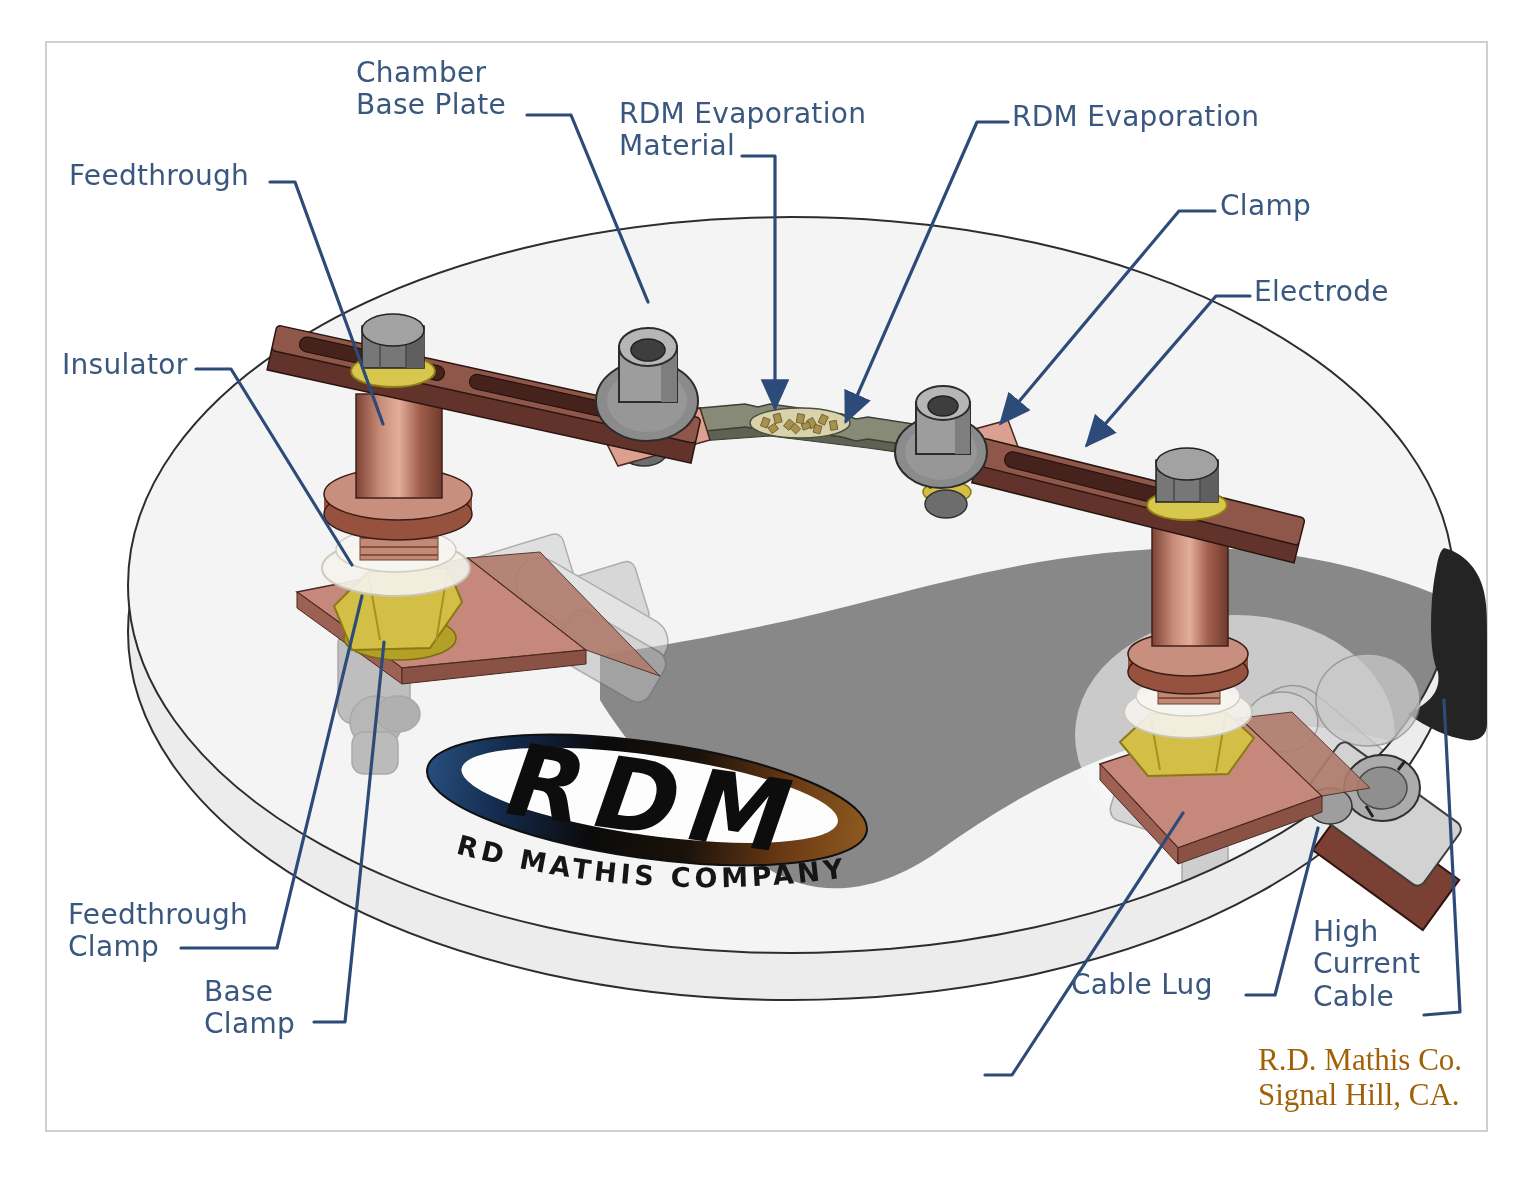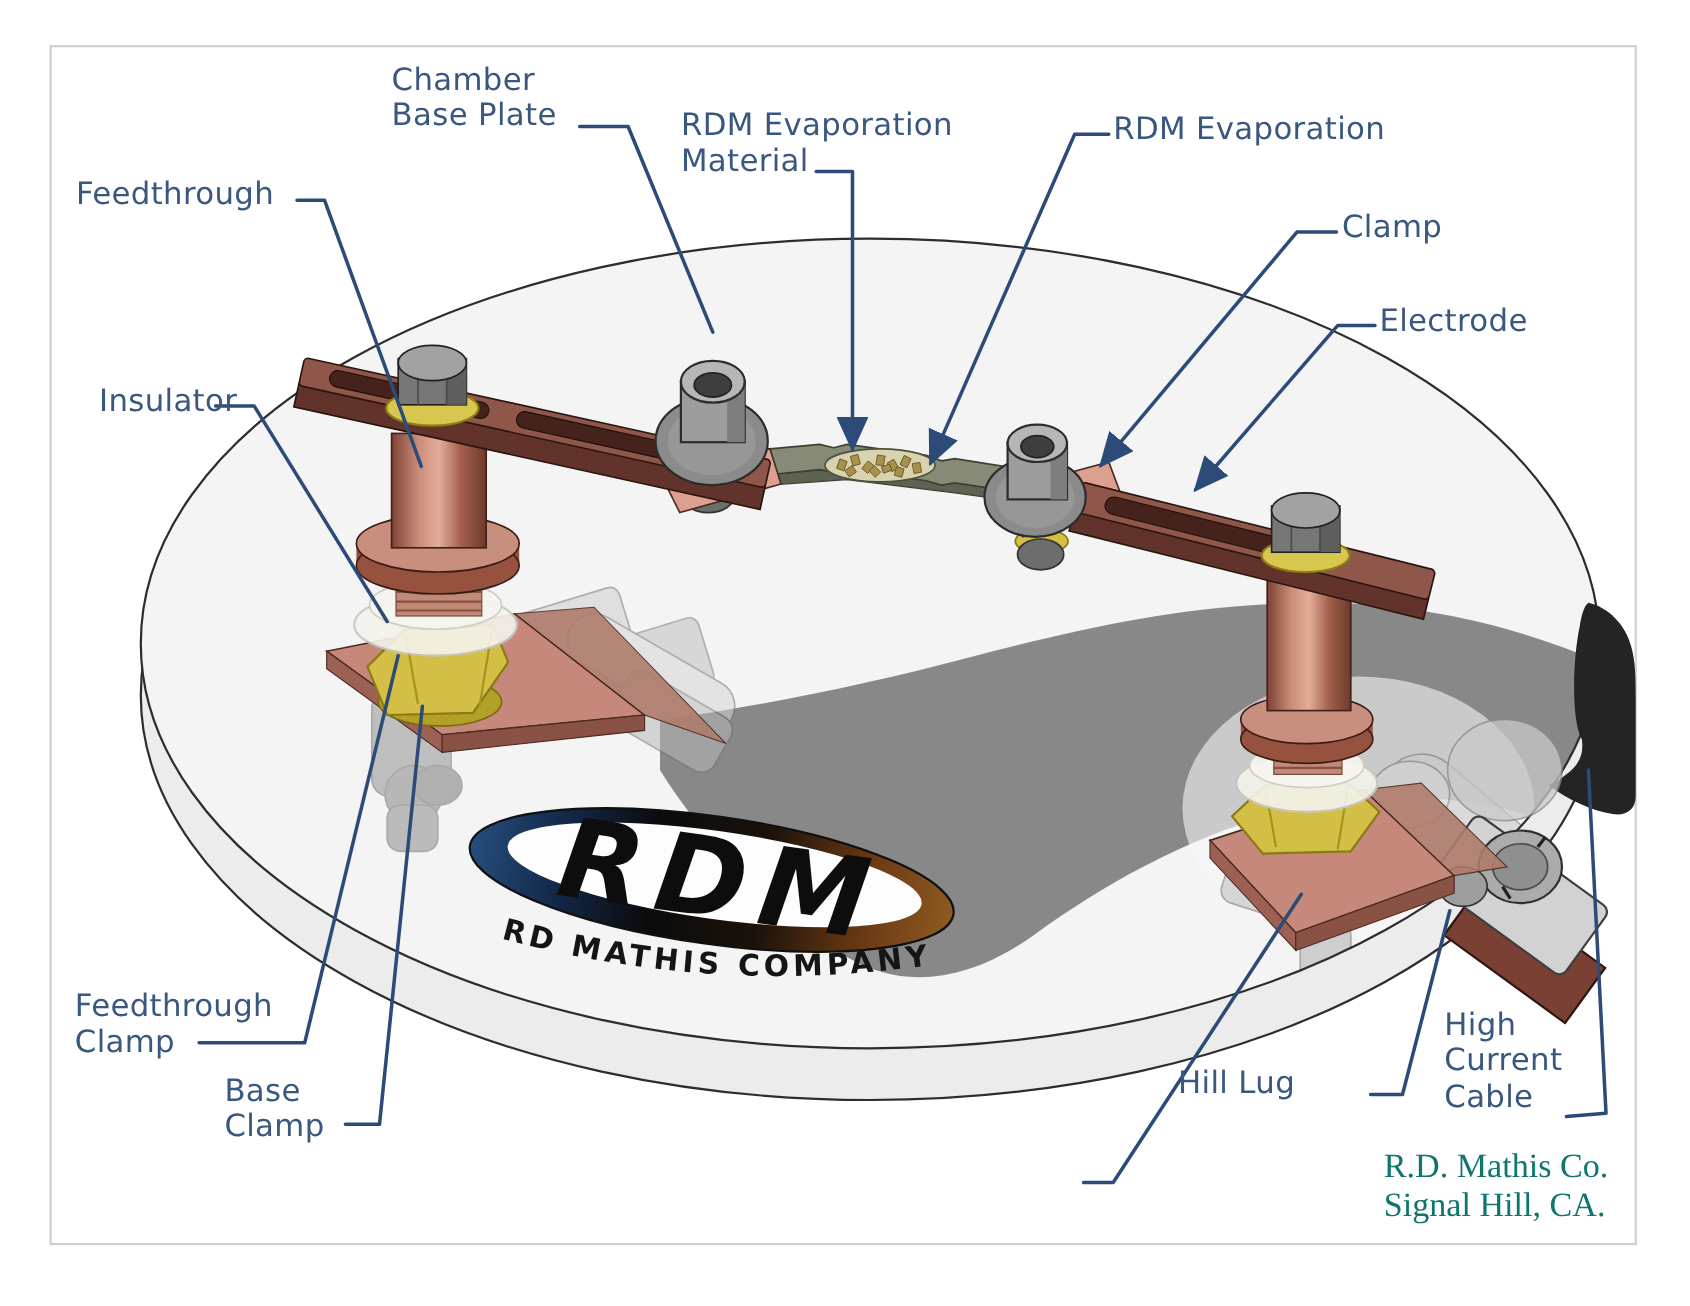--- a/index.html
+++ b/index.html
@@ -1,21 +1,21 @@
 <!DOCTYPE html>
 <html><head>
 <meta charset="utf-8">
 <style>
   html,body{margin:0;padding:0;background:#ffffff;}
   #stage{position:relative;width:1536px;height:1187px;background:#ffffff;overflow:hidden;
          font-family:"DejaVu Sans","Liberation Sans",sans-serif;}
   #scene{position:absolute;left:0;top:0;}
   .callout{position:absolute;color:#3a587f;font-size:28px;line-height:1.16;white-space:nowrap;
            letter-spacing:0.3px;pointer-events:none;}
-  .credit{position:absolute;color:#0f766e;font-family:"Liberation Serif","DejaVu Serif",serif;
+  .credit{position:absolute;color:#a16207;font-family:"Liberation Serif","DejaVu Serif",serif;
           font-size:31px;line-height:1.12;white-space:nowrap;pointer-events:none;}
   .leader{fill:none;stroke:#2d4b78;stroke-width:3.2;stroke-linejoin:round;stroke-linecap:round;}
 </style>
 </head>
 <body>
 
 <div id="stage">
 <svg id="scene" width="1536" height="1187" viewBox="0 0 1536 1187" xmlns="http://www.w3.org/2000/svg">
   <defs>
     <clipPath id="plateClip">
@@ -250,33 +250,33 @@
 </div>
 <div class="callout" style="left:1220px;top:190px;">
   <div>Clamp</div>
 </div>
 <div class="callout" style="left:1254px;top:276px;text-align:center;">
   <div>Electrode</div>
 </div>
 <div class="callout" style="left:69px;top:160px;">
   <div>Feedthrough</div>
 </div>
-<div class="callout" style="left:62px;top:349px;margin-left:28px;">
+<div class="callout" style="left:62px;top:349px;">
   <div>Insulator</div>
 </div>
 <div class="callout" style="left:68px;top:899px;">
   <div>Feedthrough</div>
   <div>Clamp</div>
 </div>
 <div class="callout" style="left:204px;top:976px;">
   <div>Base</div>
   <div>Clamp</div>
 </div>
 <div class="callout" style="left:1071px;top:969px;">
-  <div>Hill Lug</div>
+  <div>Cable Lug</div>
 </div>
 <div class="callout" style="left:1313px;top:916px;">
   <div>High</div>
   <div>Current</div>
   <div>Cable</div>
 </div>
 <div class="credit" style="left:1258px;top:1043px;">
   <div>R.D. Mathis Co.</div>
   <div>Signal Hill, CA.</div>
 </div>

